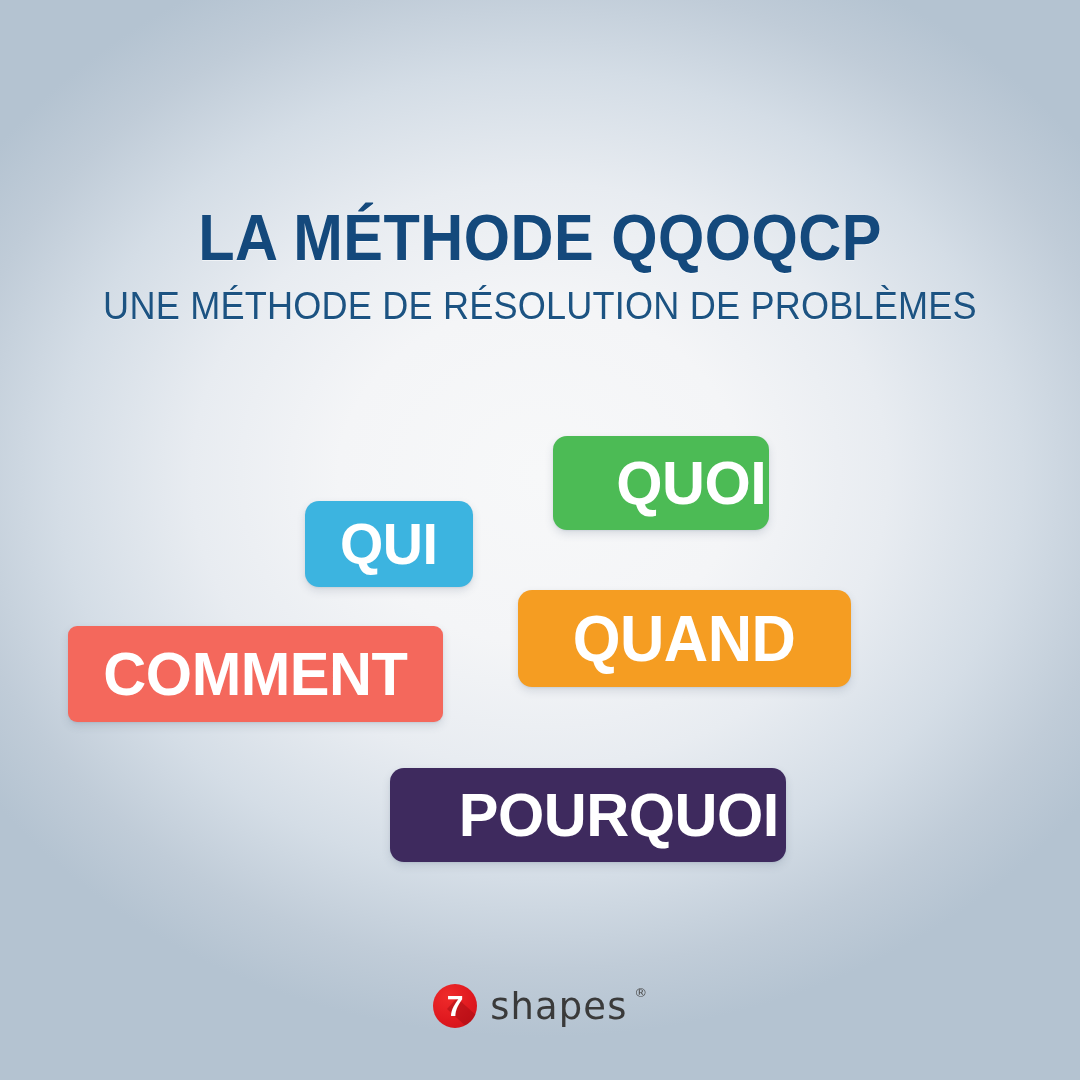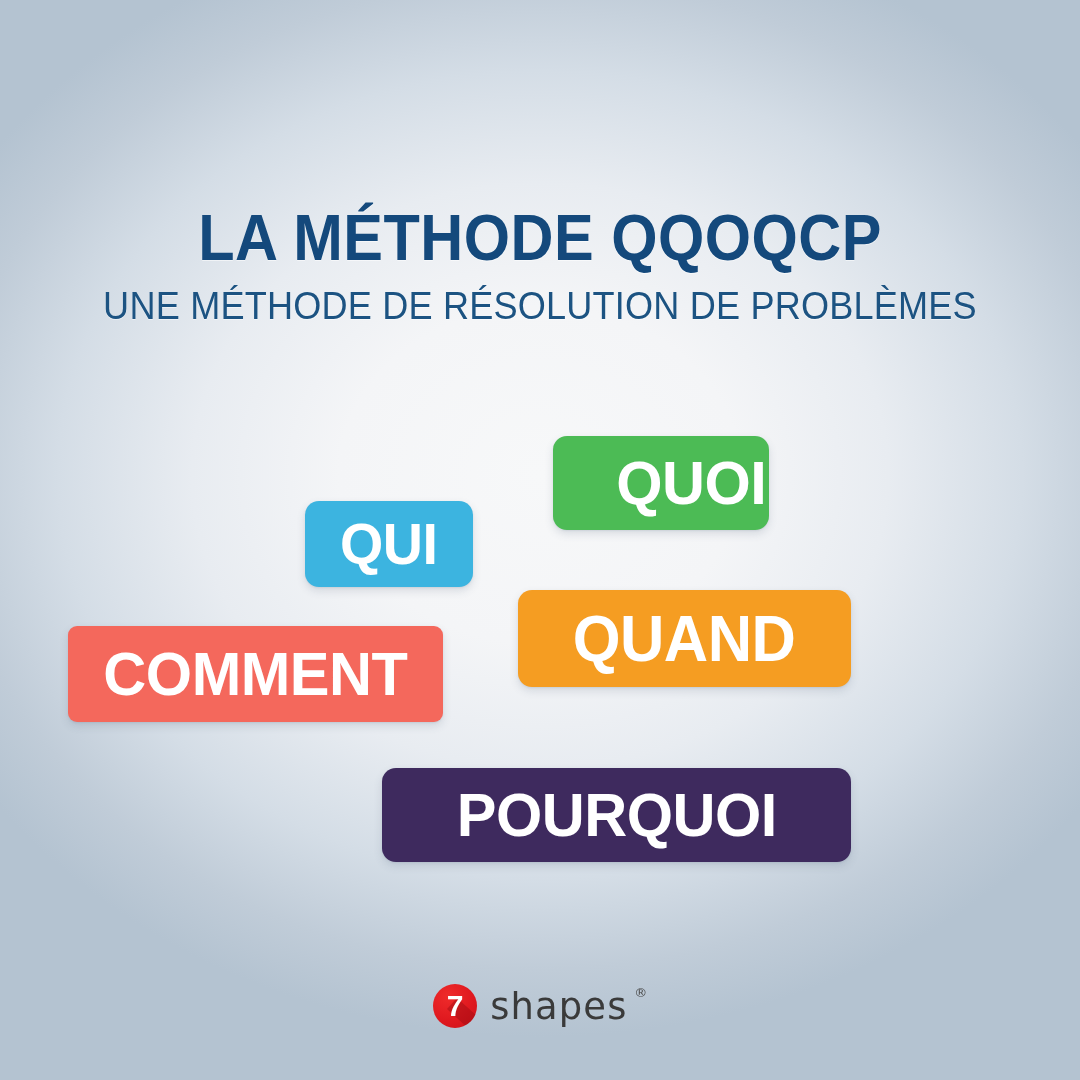--- a/index.html
+++ b/index.html
@@ -93,21 +93,21 @@
 
   #badge-ou        { left: 834px; top: 502px; width: 136px; height: 88px;  background: #f9d026; }
   #badge-ou .label       { font-size: 58px; }
 
   #badge-quand     { left: 518px; top: 574px; width: 333px; height: 97px;  background: #f59d22; margin-top: 16px; }
   #badge-quand .label    { font-size: 64px; }
 
   #badge-comment   { left: 68px;  top: 626px; width: 375px; height: 96px;  background: #f4685c; border-radius: 9px; }
   #badge-comment .label  { font-size: 62px; }
 
-  #badge-pourquoi  { left: 382px; top: 768px; width: 469px; height: 94px;  background: #3e2a5e; }
+  #badge-pourquoi  { left: 390px; top: 768px; width: 396px; height: 94px;  background: #3e2a5e; justify-content: flex-end; }
   #badge-pourquoi .label { font-size: 62px; }
 
   
   #logo {
     position: absolute;
     left: 0;
     top: 984px;
     width: 1080px;
     display: flex;
     align-items: center;

